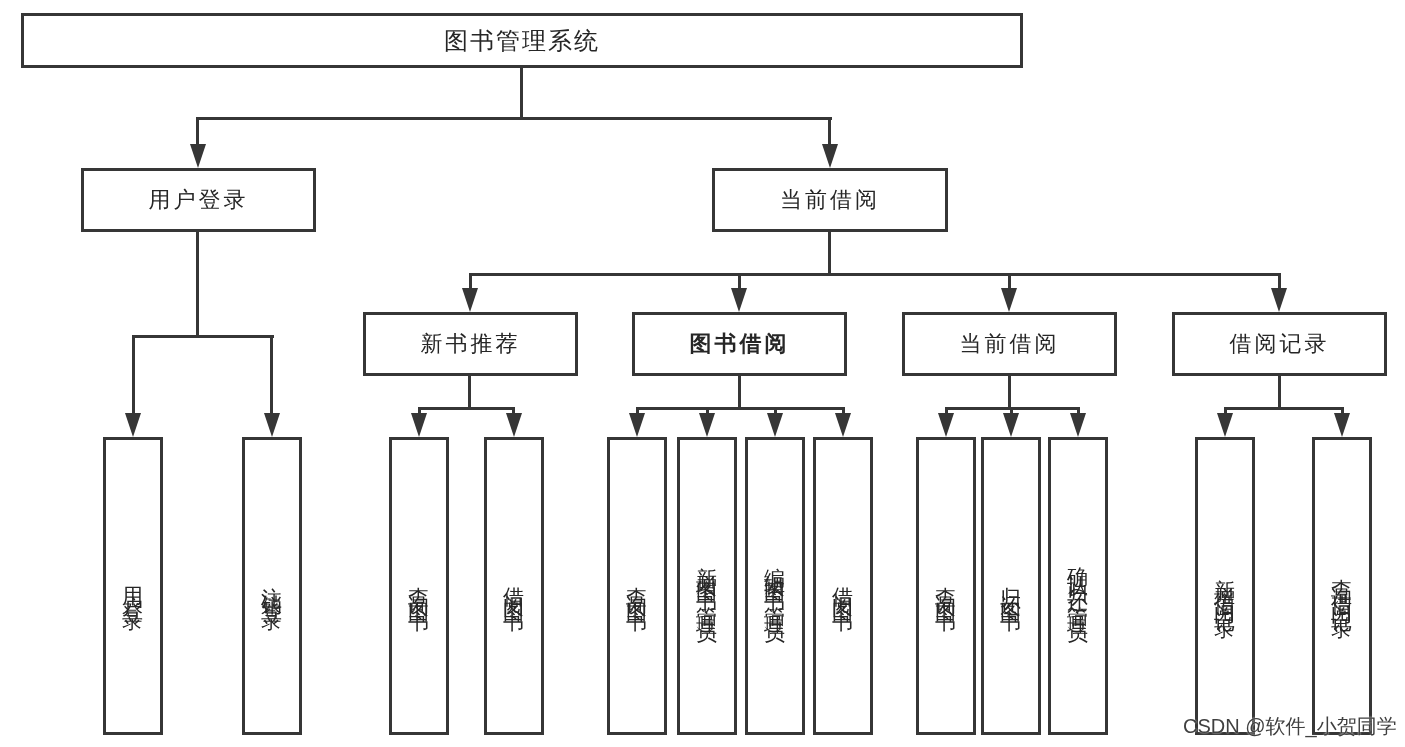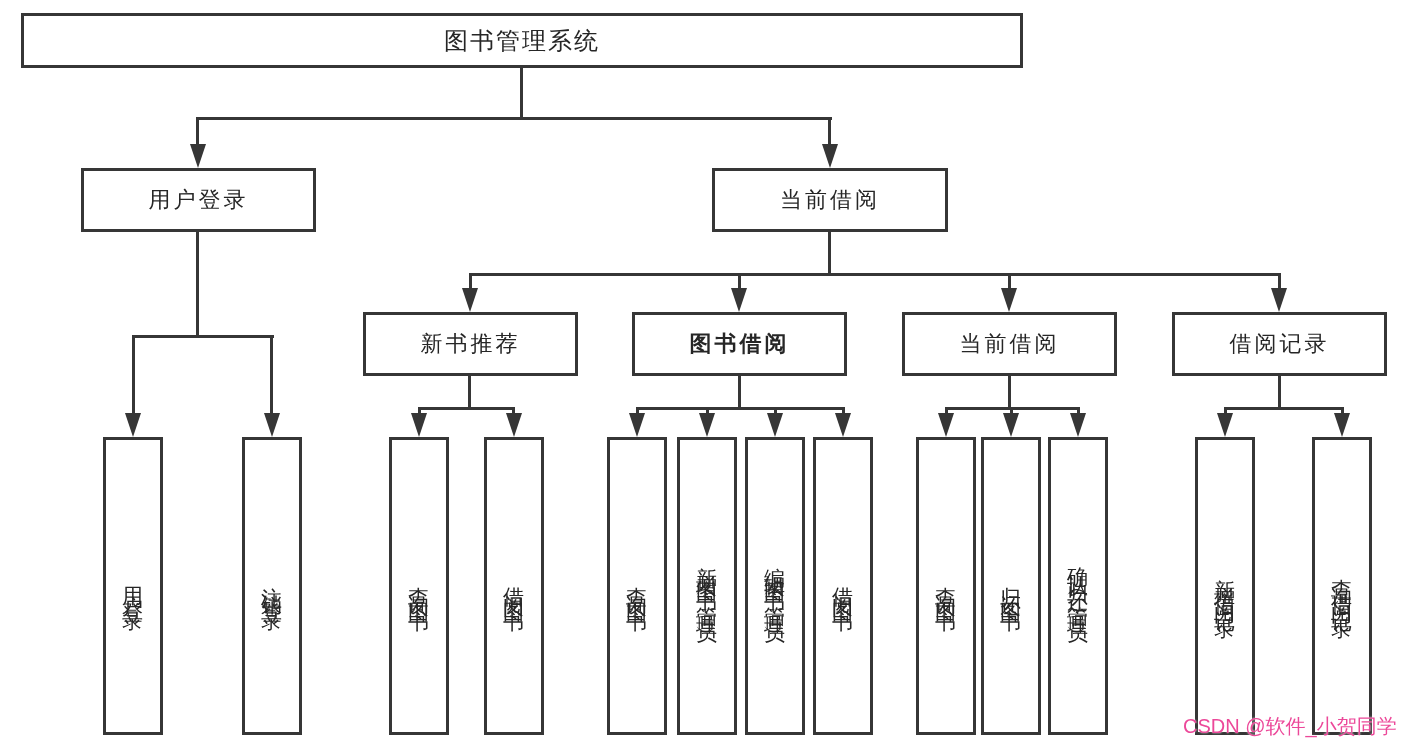--- a/index.html
+++ b/index.html
@@ -46,21 +46,21 @@
     position:absolute;
     width:0;height:0;
     border-left:8px solid transparent;
     border-right:8px solid transparent;
     border-top:24px solid #363636;
   }
   .watermark{
     position:absolute;
     left:1183px;top:713px;
     font-size:20px;
-    color:#ec4899;
+    color:#404040;
     white-space:nowrap;
     z-index:5;
     text-shadow:0 0 2px #ffffff;
   }
 </style>
 </head>
 <body>
 
 <div class="canvas">
 

